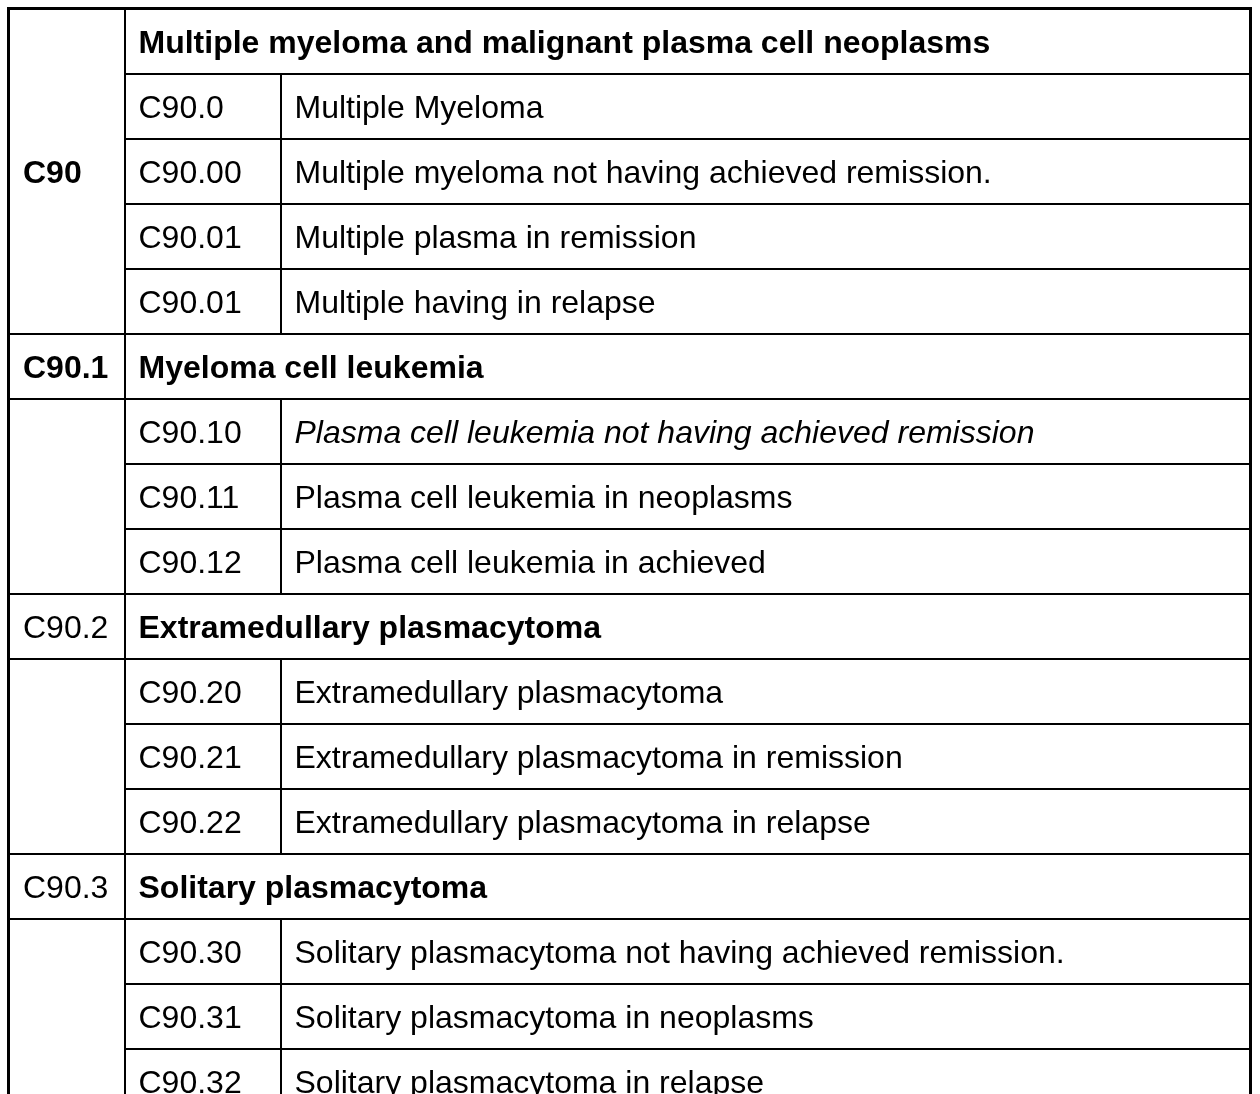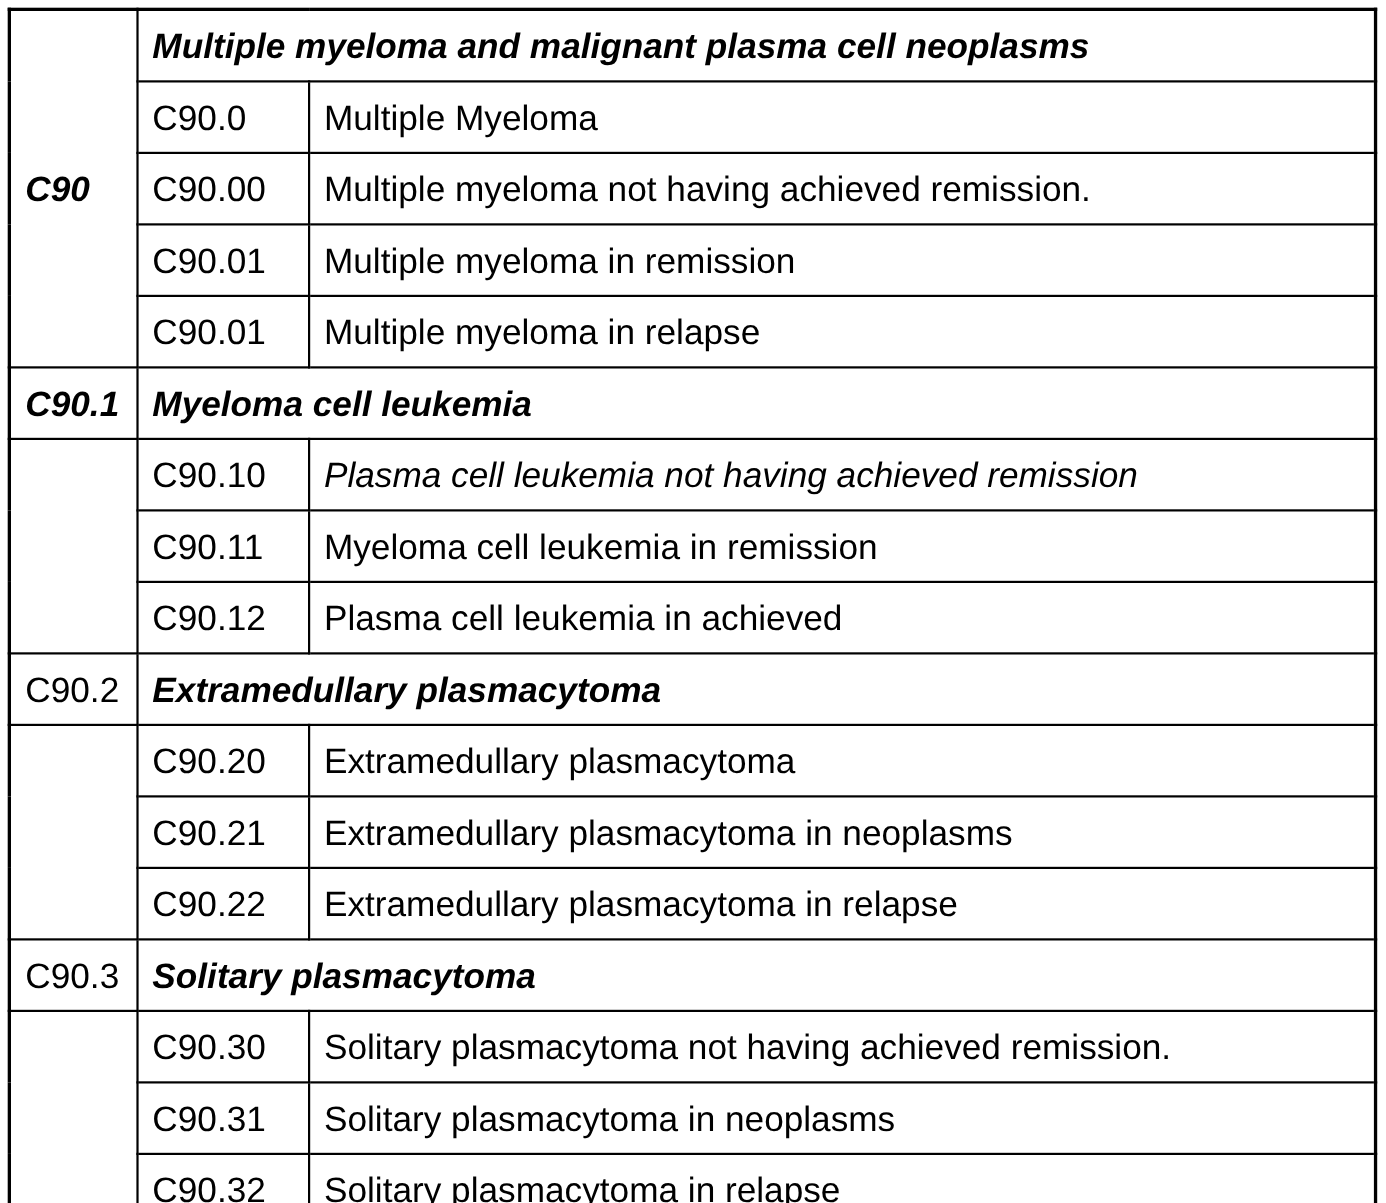--- a/index.html
+++ b/index.html
@@ -22,21 +22,21 @@
     font-size: 32px;
     line-height: 38px;
     color: #000000;
     height: 63px;
     padding: 0 6px 0 13px;
     vertical-align: middle;
     white-space: nowrap;
     overflow: hidden;
     background: #ffffff;
   }
-  td.bold   { font-weight: bold; font-style: italic; }
+  td.bold   { font-weight: bold; }
   td.italic { font-style: italic; margin-top: 37px; }
   td.top-label {
     vertical-align: top;
     padding-top: 11px;
     margin-left: 29px;
   }
   col.c1 { width: 116px; }
   col.c2 { width: 156px; }
 </style>
 </head>
@@ -57,57 +57,57 @@
     <tr>
       <td>C90.0</td>
       <td>Multiple Myeloma</td>
     </tr>
     <tr>
       <td>C90.00</td>
       <td>Multiple myeloma not having achieved remission.</td>
     </tr>
     <tr>
       <td>C90.01</td>
-      <td>Multiple myeloma in remission</td>
+      <td>Multiple plasma in remission</td>
     </tr>
     <tr>
       <td>C90.01</td>
-      <td>Multiple myeloma in relapse</td>
+      <td>Multiple having in relapse</td>
     </tr>
 
     <tr>
       <td class="bold">C90.1</td>
       <td class="bold" colspan="2">Myeloma cell leukemia</td>
     </tr>
     <tr>
       <td rowspan="3"></td>
       <td>C90.10</td>
       <td class="italic">Plasma cell leukemia not having achieved remission</td>
     </tr>
     <tr>
       <td>C90.11</td>
-      <td>Myeloma cell leukemia in remission</td>
+      <td>Plasma cell leukemia in neoplasms</td>
     </tr>
     <tr>
       <td>C90.12</td>
       <td>Plasma cell leukemia in achieved</td>
     </tr>
 
     <tr>
       <td>C90.2</td>
       <td class="bold" colspan="2">Extramedullary plasmacytoma</td>
     </tr>
     <tr>
       <td rowspan="3"></td>
       <td>C90.20</td>
       <td>Extramedullary plasmacytoma</td>
     </tr>
     <tr>
       <td>C90.21</td>
-      <td>Extramedullary plasmacytoma in neoplasms</td>
+      <td>Extramedullary plasmacytoma in remission</td>
     </tr>
     <tr>
       <td>C90.22</td>
       <td>Extramedullary plasmacytoma in relapse</td>
     </tr>
 
     <tr>
       <td>C90.3</td>
       <td class="bold" colspan="2">Solitary plasmacytoma</td>
     </tr>

